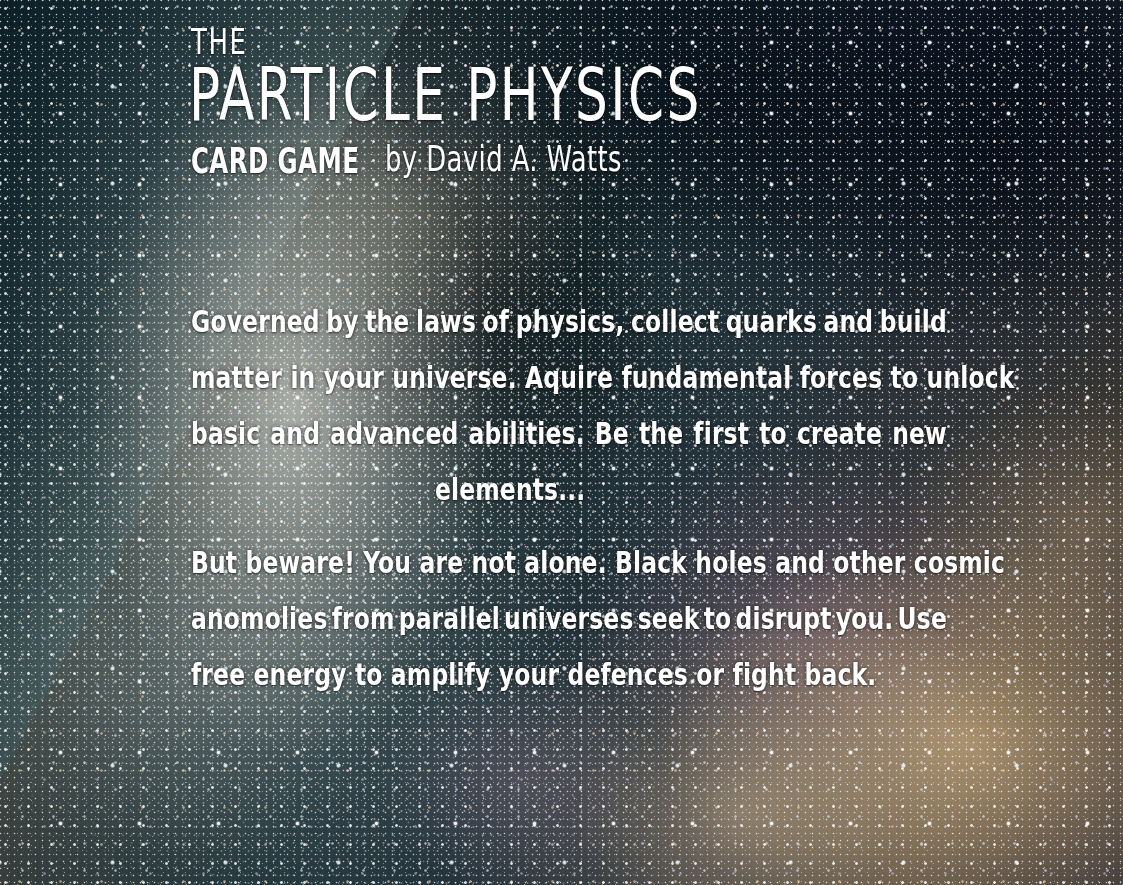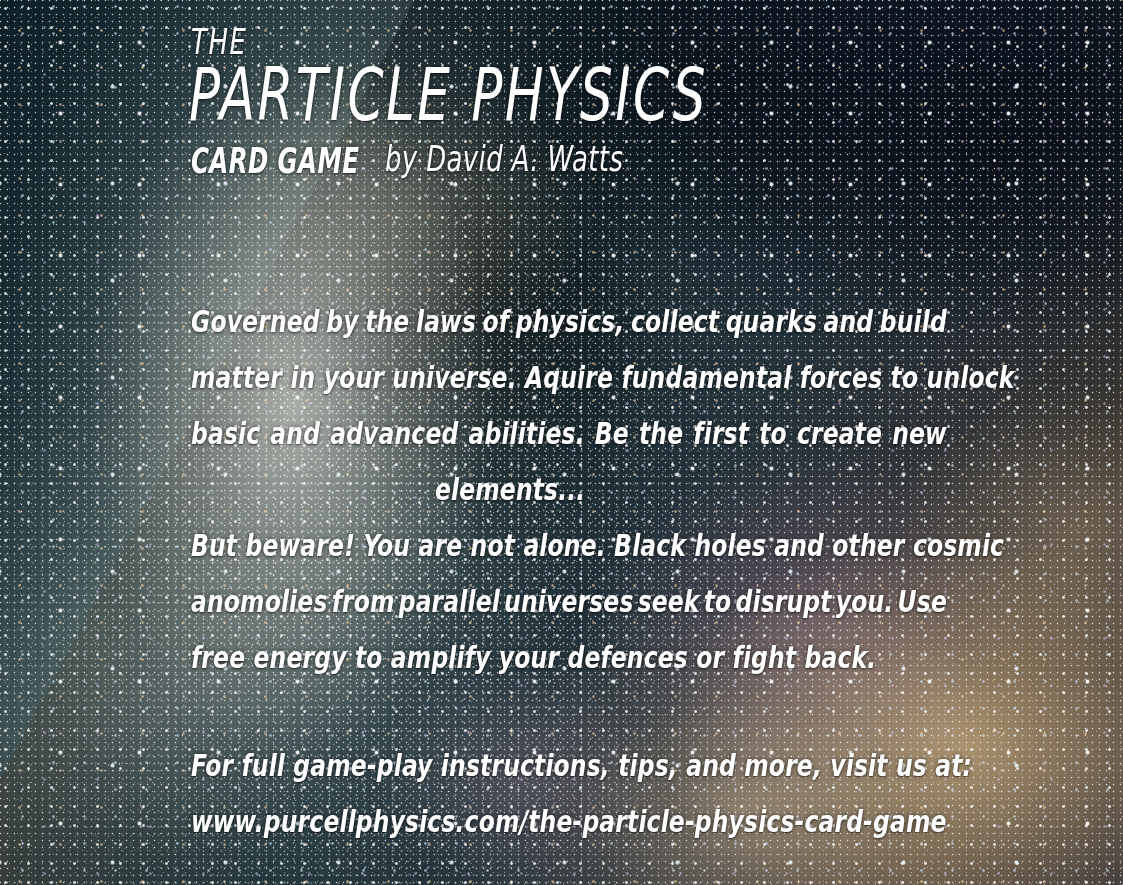--- a/index.html
+++ b/index.html
@@ -11,21 +11,20 @@
     font-family: "Liberation Sans", sans-serif;
   }
 
   #card {
     position: relative;
     width: 1123px;
     height: 885px;
     overflow: hidden;
     background-color: #4c1d95;
     isolation: isolate;
-    font-style: italic;
   }
 
   
   .bg-layer {
     position: absolute;
     inset: 0;
     pointer-events: none;
   }
 
   #nebula-base {
@@ -200,21 +199,21 @@
     transform-origin: left center;
   }
   .body-line.justify {
     display: flex;
     justify-content: space-between;
     width: 900px; 
   }
   .body-line.justify > span { white-space: pre; }
 
   #para1 { top: 293px; text-align: center; }
-  #para2 { top: 517px; }
+  #para2 { top: 534px; }
 
   
   #outro {
     position: absolute;
     left: 191px;
     top: 737px;
     color: #ffffff;
     font-family: "DejaVu Sans Condensed", "Liberation Sans Narrow", "Liberation Sans", sans-serif;
     font-weight: 700;
     font-size: 31px;
@@ -284,19 +283,15 @@
         <span>universes</span>
         <span>seek</span>
         <span>to</span>
         <span>disrupt</span>
         <span>you.</span>
         <span>Use</span>
       </span>
       <span class="body-line">free energy to amplify your defences or fight back.</span>
     </div>
 
-    <div id="outro">
-      <span class="body-line">For full game-play instructions, tips, and more, visit us at:</span>
-      <span class="body-line">www.purcellphysics.com/the-particle-physics-card-game</span>
-    </div>
 
   </div>
 </div>
 
 </body></html>

